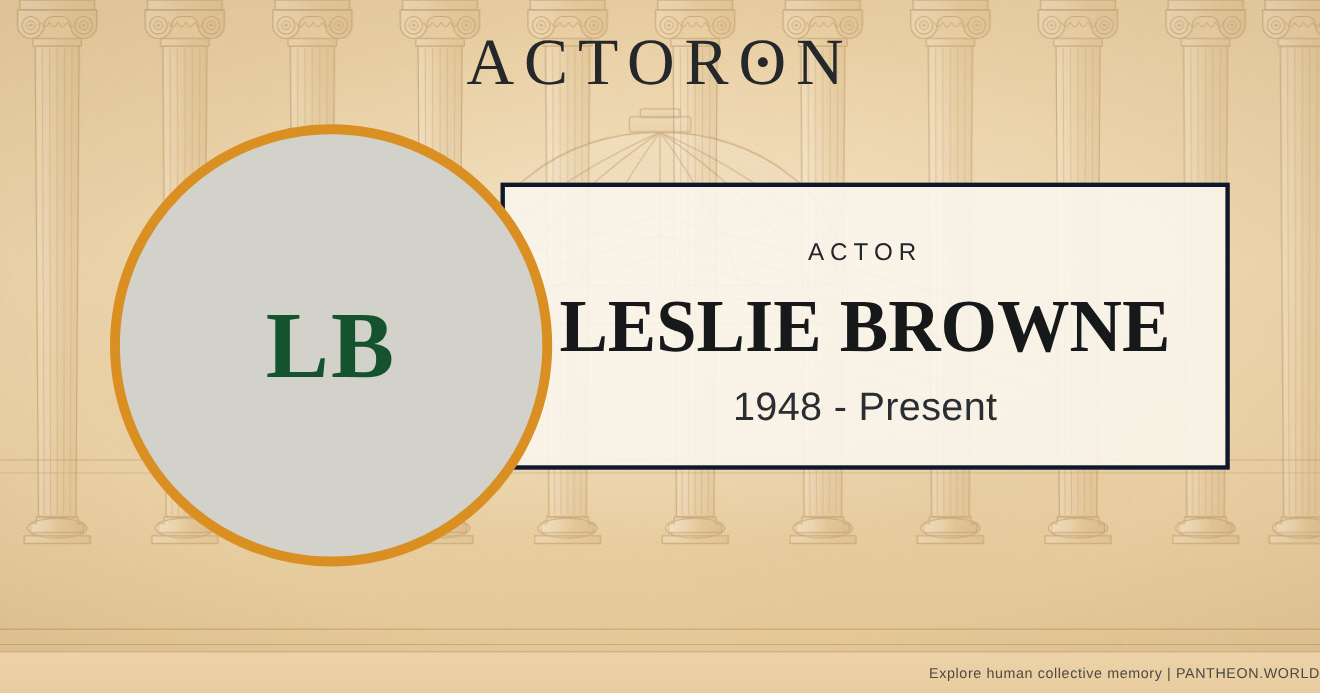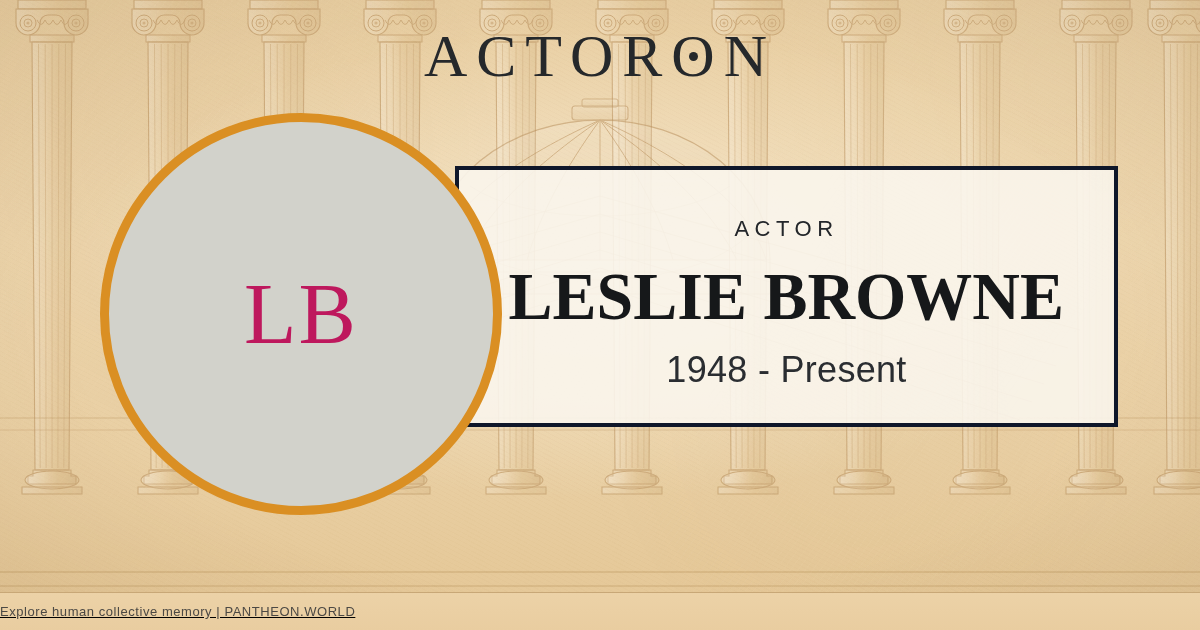--- a/index.html
+++ b/index.html
@@ -88,24 +88,25 @@
     border: 9px solid #da8f23;
     box-sizing: border-box;
     display: flex;
     align-items: center;
     justify-content: center;
     z-index: 4;
   }
   .avatar-initials {
     font-family: "Liberation Serif", serif;
     font-size: 86px;
-    color: #be185d;
+    color: #14532d;
     letter-spacing: 2px;
     line-height: 1;
     user-select: none;
+    font-weight: bold;
   }
 
   
   .info-card {
     position: absolute;
     left: 455px;
     top: 166px;
     width: 663px;
     height: 261px;
     box-sizing: border-box;
@@ -152,23 +153,22 @@
   
   .footer-band {
     position: absolute;
     left: 0; right: 0;
     bottom: 0;
     height: 37px;
     background: linear-gradient(180deg, #ecd2a7 0%, #e9cda0 100%);
     border-top: 1px solid rgba(160,121,68,0.45);
     display: flex;
     align-items: center;
-    justify-content: flex-start;
+    justify-content: flex-end;
     z-index: 5;
-    text-decoration: underline;
   }
   .footer-text {
     font-size: 13px;
     letter-spacing: 0.55px;
     color: #4c4944;
     white-space: nowrap;
   }
 </style>
 </head>
 <body>

